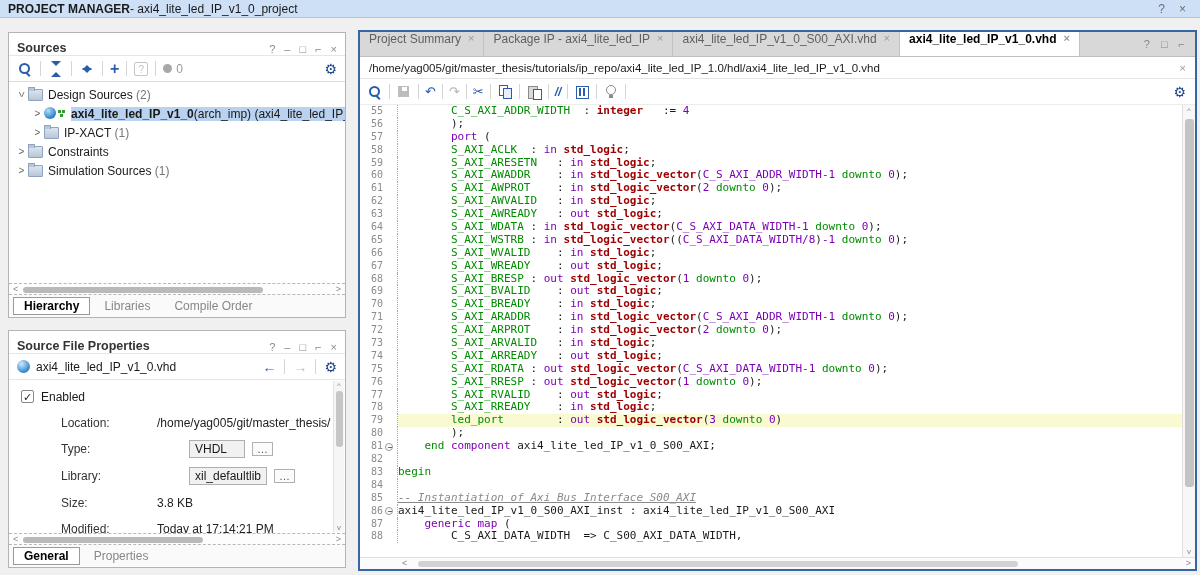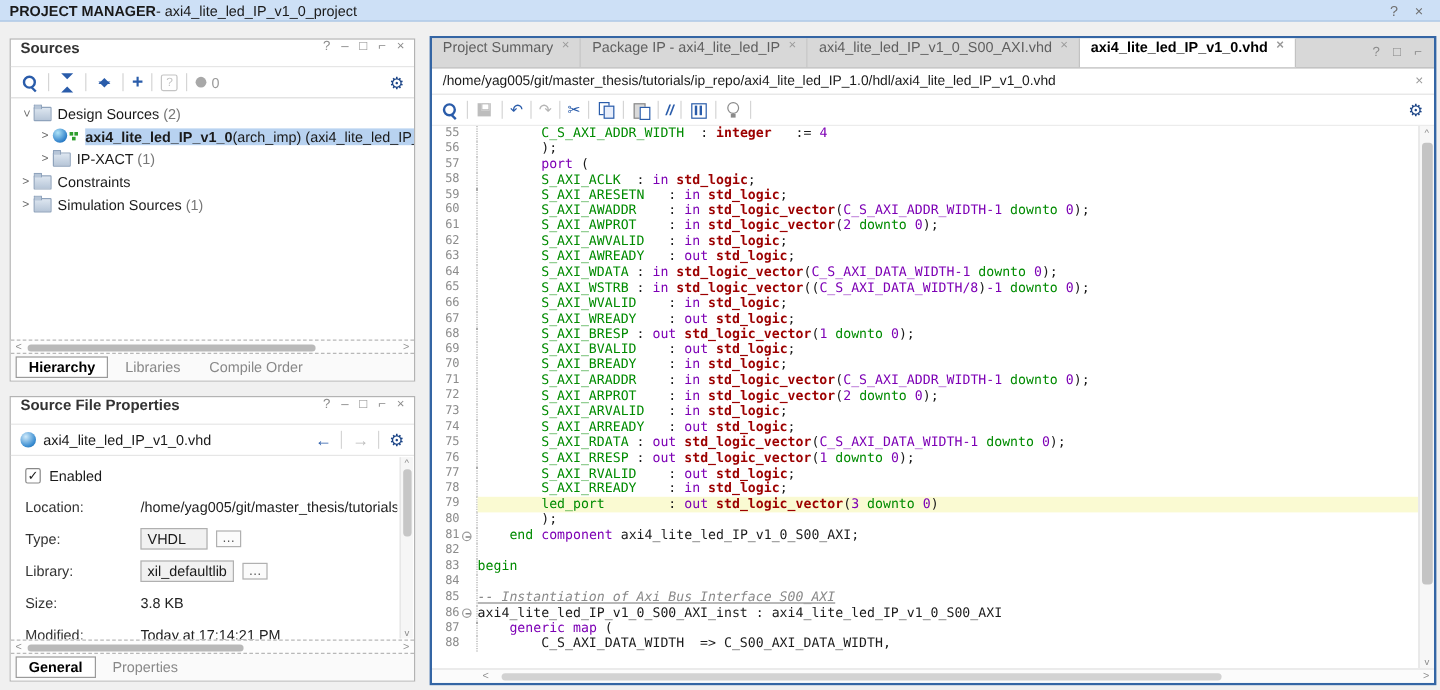--- a/index.html
+++ b/index.html
@@ -10,21 +10,21 @@
   .titlebar { position:absolute; left:0; top:0; width:1200px; height:18px;
     background:#cde0f6; border-bottom:1px solid #aac4e2; display:flex; align-items:center;
     padding:0 8px; }
   .titlebar .app { font-weight:bold; }
   .titlebar .tb-icons { margin-left:auto; display:flex; gap:14px; color:#6f6f6f;
     font-size:12px; padding-right:6px; }
 
   
   .panel { position:absolute; background:#fff; border:1px solid #b3b3b3;
     display:flex; flex-direction:column; }
-  .phead { height:23px; display:flex; align-items:flex-start; padding:0 8px;
+  .phead { height:23px; display:flex; align-items:flex-end; padding:0 8px;
     border-bottom:1px solid #e6e6e6; flex:0 0 auto; }
   .phead .ptitle { font-weight:bold; color:#333; font-size:12.5px; }
   .win-icons { margin-left:auto; display:flex; gap:9px; color:#8a8a8a; font-size:11px; }
   .win-icons span { cursor:default; }
 
   
   .stoolbar { height:26px; display:flex; align-items:center; gap:7px; padding:0 8px;
     border-bottom:1px solid #dcdcdc; flex:0 0 auto; position:relative; }
   .vsep { width:1px; height:15px; background:#d5d5d5; }
   .ti { font-size:13px; color:#2a5caa; line-height:1; }
@@ -109,26 +109,26 @@
 
   
   .fileline { height:26px; display:flex; align-items:center; gap:6px; padding:0 8px;
     border-bottom:1px solid #e6e6e6; flex:0 0 auto; }
   .vhdl-ball { width:13px; height:13px; border-radius:50%;
     background:radial-gradient(circle at 35% 30%, #cfeafa, #3b8ed2 65%, #175e9e); }
   .nav-ic { font-size:14px; font-weight:bold; line-height:1; }
   .nav-back { color:#2a5caa; } .nav-fwd { color:#bcbcbc; }
   .pbody { flex:1 1 auto; position:relative; overflow:hidden; padding:8px 14px 0 12px; }
   .prow { display:flex; align-items:center; margin-bottom:9px; min-height:17px; }
-  .prow .plabel { flex:0 0 96px; color:#333; }
+  .prow .plabel { flex:0 0 96px; color:#333;margin-left:40px; }
   .prow .pval { color:#222; white-space:nowrap; overflow:hidden; }
   .cbx { width:13px; height:13px; border:1px solid #888; border-radius:2px; background:#fff;
     font-size:11px; line-height:12px; text-align:center; color:#222; margin-right:7px; }
   .field { display:inline-block; border:1px solid #b0b0b0; background:#f1f1f1;
-    padding:1px 5px; min-width:56px; }
+    padding:1px 5px; min-width:56px;margin-left:32px; }
   .dots { display:inline-block; border:1px solid #b0b0b0; background:#fbfbfb;
     padding:0 4px; margin-left:7px; color:#555; font-size:11px; }
   .pvscroll { position:absolute; right:1px; top:1px; bottom:1px; width:11px;
     background:#f6f6f6; border-left:1px solid #e3e3e3; }
   .pv-thumb { position:absolute; left:2px; width:7px; background:#c6c6c6; border-radius:3px; }
   .sv-arrow { position:absolute; left:0; width:100%; text-align:center; font-size:8px;
     color:#8a8a8a; }
 
   
   .editor { position:absolute; left:358px; top:30px; width:839px; height:541px;

